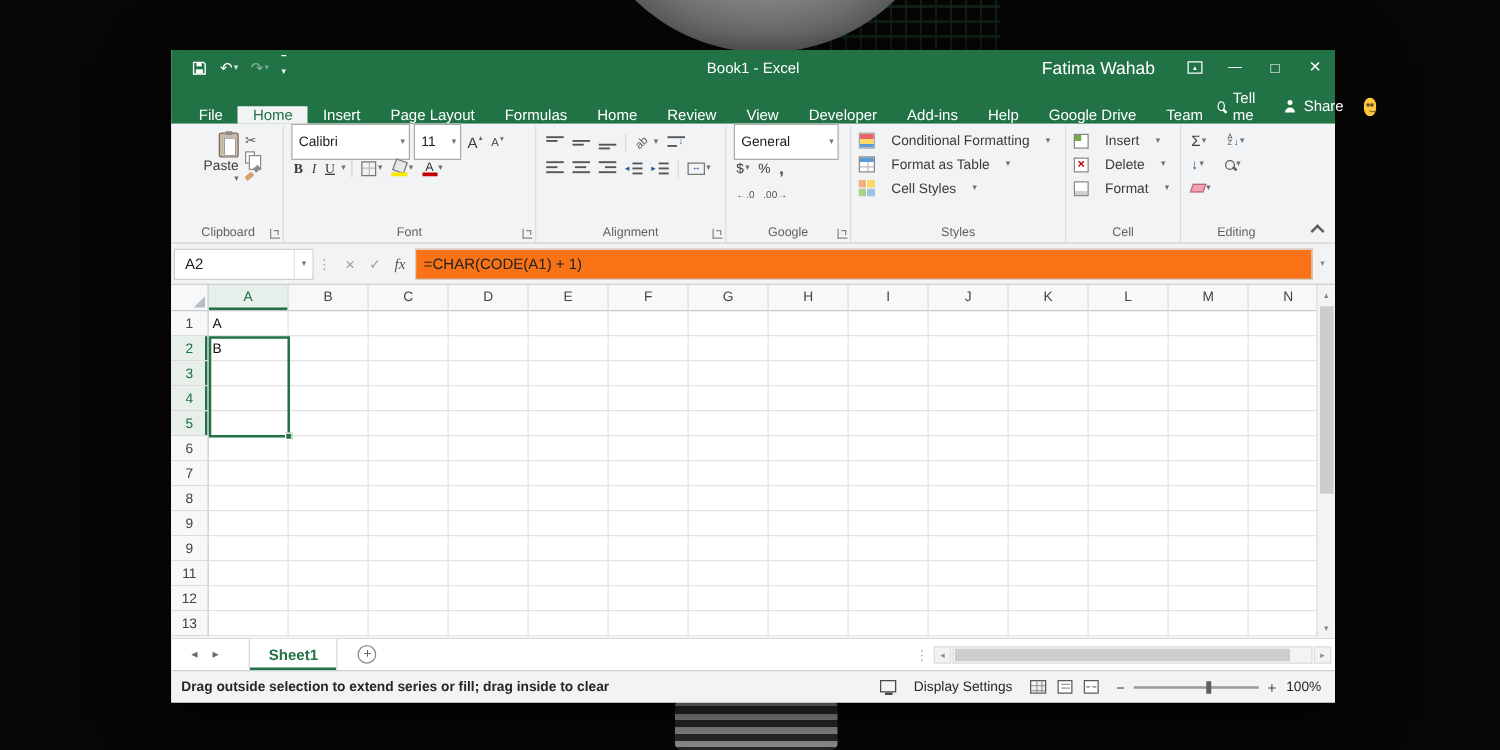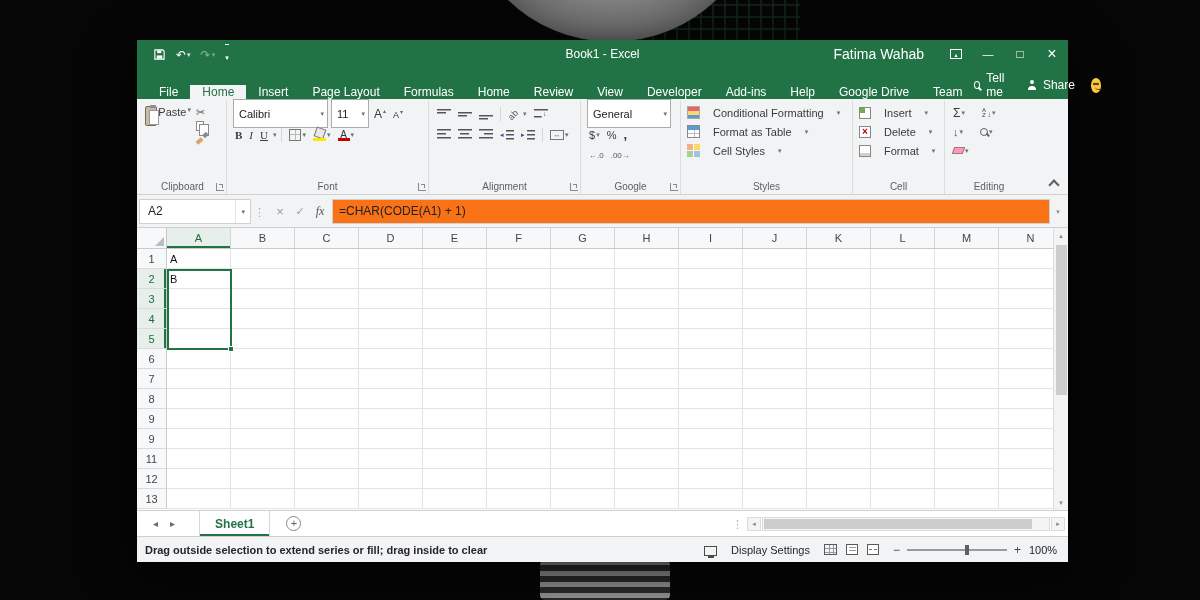--- a/index.html
+++ b/index.html
@@ -64,21 +64,21 @@
   .dlg{position:absolute;right:2px;bottom:3px;width:8px;height:8px;border-left:1px solid #8a8a8a;border-bottom:1px solid #8a8a8a}
   .dlg::after{content:"";position:absolute;right:1px;top:1px;width:3px;height:3px;border-right:1px solid #8a8a8a;border-top:1px solid #8a8a8a}
   .grow{display:flex;align-items:center;gap:3px;height:21px}
   .mb{display:inline-flex;align-items:center;gap:1px;padding:0 2px;font-size:11px;color:#3b3b3b;cursor:default}
   .vsep{width:1px;height:14px;background:#d6d6d6;margin:0 2px}
   .combo{height:29px;background:#fff;border:1px solid #ababab;display:flex;align-items:center;
     font-size:11px;padding-left:5px;color:#222}
   .combo .cd{margin-left:auto;padding:0 3px}
   
   .cbody{display:flex;gap:3px}
-  .paste{width:46px;display:flex;flex-direction:row;align-items:flex-start;gap:1px;padding-top:3px}
+  .paste{width:46px;display:flex;flex-direction:column;align-items:flex-end;gap:1px;padding-top:3px}
   .ic-clipboard{width:16px;height:20px;border:1px solid #7b6a58;background:#c9baa7;border-radius:2px;position:relative}
   .ic-clipboard::before{content:"";position:absolute;left:3px;top:3px;width:8px;height:13px;background:#fff;border:1px solid #9a9a9a}
   .ic-clipboard::after{content:"";position:absolute;left:4px;top:-2px;width:6px;height:3px;background:#8c8c8c;border-radius:1px}
   .plbl{font-size:11px}
   .cmini{display:flex;flex-direction:column;gap:2px;padding-top:3px}
   .gl-cut::before{content:"✂";font-size:11px;color:#555}
   .ic-copy{position:relative;width:8px;height:10px;background:#fff;border:1px solid #8a8a8a;display:inline-block}
   .ic-copy::after{content:"";position:absolute;left:2px;top:2px;width:8px;height:10px;background:#fff;border:1px solid #8a8a8a}
   .ic-brush{width:12px;height:11px;position:relative;display:inline-block}
   .ic-brush::before{content:"";position:absolute;left:0;bottom:1px;width:7px;height:4px;background:#d8a36a;transform:rotate(-40deg)}
@@ -198,21 +198,21 @@
   .hscroll{margin-left:auto;display:flex;align-items:center;gap:1px;padding-right:3px}
   .hsbtn{width:14px;height:14px;display:flex;align-items:center;justify-content:center;font-size:7px;color:#8a8a8a;
     background:#f3f3f3;border:1px solid #dcdcdc}
   .htrack{width:288px;height:14px;background:#f3f3f3;border:1px solid #dcdcdc;position:relative}
   .hthumb{position:absolute;left:1px;top:1px;width:268px;height:10px;background:#cdcdcd}
   
   .statusbar{height:26px;flex:0 0 26px;background:#f2f3f5;border-top:1px solid #cfcfcf;display:flex;
     align-items:center;font-size:11px;color:#262626}
   .smsg{margin-left:8px;font-weight:bold}
   .sright{margin-left:auto;display:flex;align-items:center;gap:14px;padding-right:10px}
-  .dsbtn{display:flex;align-items:flex-end;gap:14px}
+  .dsbtn{display:flex;align-items:flex-start;gap:14px}
   .i-display{width:13px;height:10px;border:1px solid #4a4a4a;position:relative;display:inline-block}
   .i-display::after{content:"";position:absolute;left:3px;bottom:-3px;width:6px;height:2px;background:#4a4a4a}
   .views{display:flex;gap:9px;align-items:center}
   .v-normal{width:13px;height:11px;border:1px solid #5a5a5a;display:inline-block;
     background:linear-gradient(#9a9a9a,#9a9a9a) 0 3px/100% 1px no-repeat,linear-gradient(#9a9a9a,#9a9a9a) 0 7px/100% 1px no-repeat,
       linear-gradient(90deg,#9a9a9a,#9a9a9a) 4px 0/1px 100% no-repeat,linear-gradient(90deg,#9a9a9a,#9a9a9a) 8px 0/1px 100% no-repeat}
   .v-layout{width:12px;height:11px;border:1px solid #5a5a5a;display:inline-block;
     background:linear-gradient(#9a9a9a,#9a9a9a) 2px 2px/7px 1px no-repeat,linear-gradient(#9a9a9a,#9a9a9a) 2px 5px/7px 1px no-repeat;background-color:#fff}
   .v-break{width:12px;height:11px;border:1px solid #5a5a5a;display:inline-block;position:relative;background:#fff}
   .v-break::after{content:"";position:absolute;left:1px;right:1px;top:4px;border-top:1px dashed #777}

